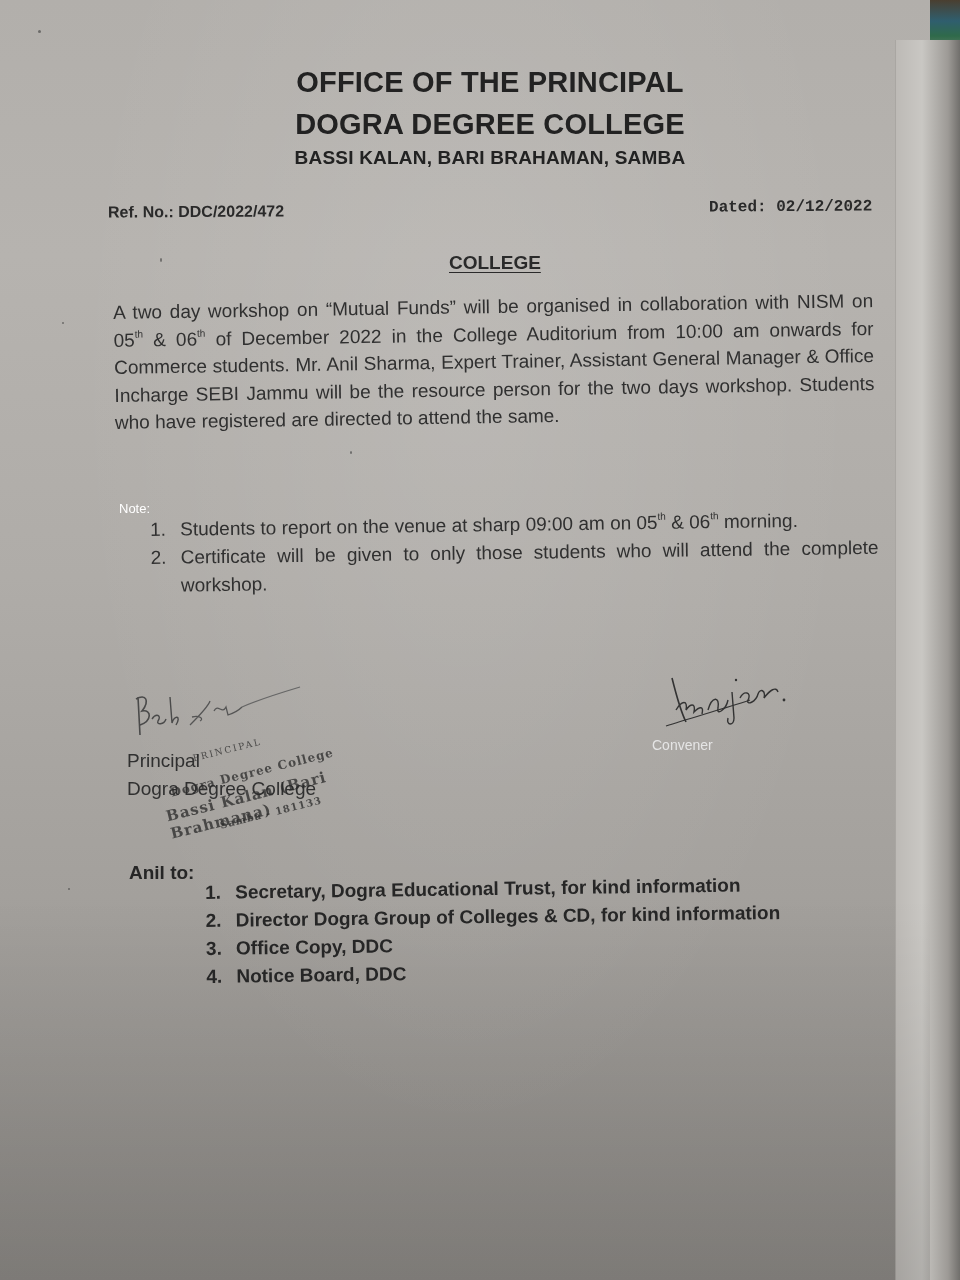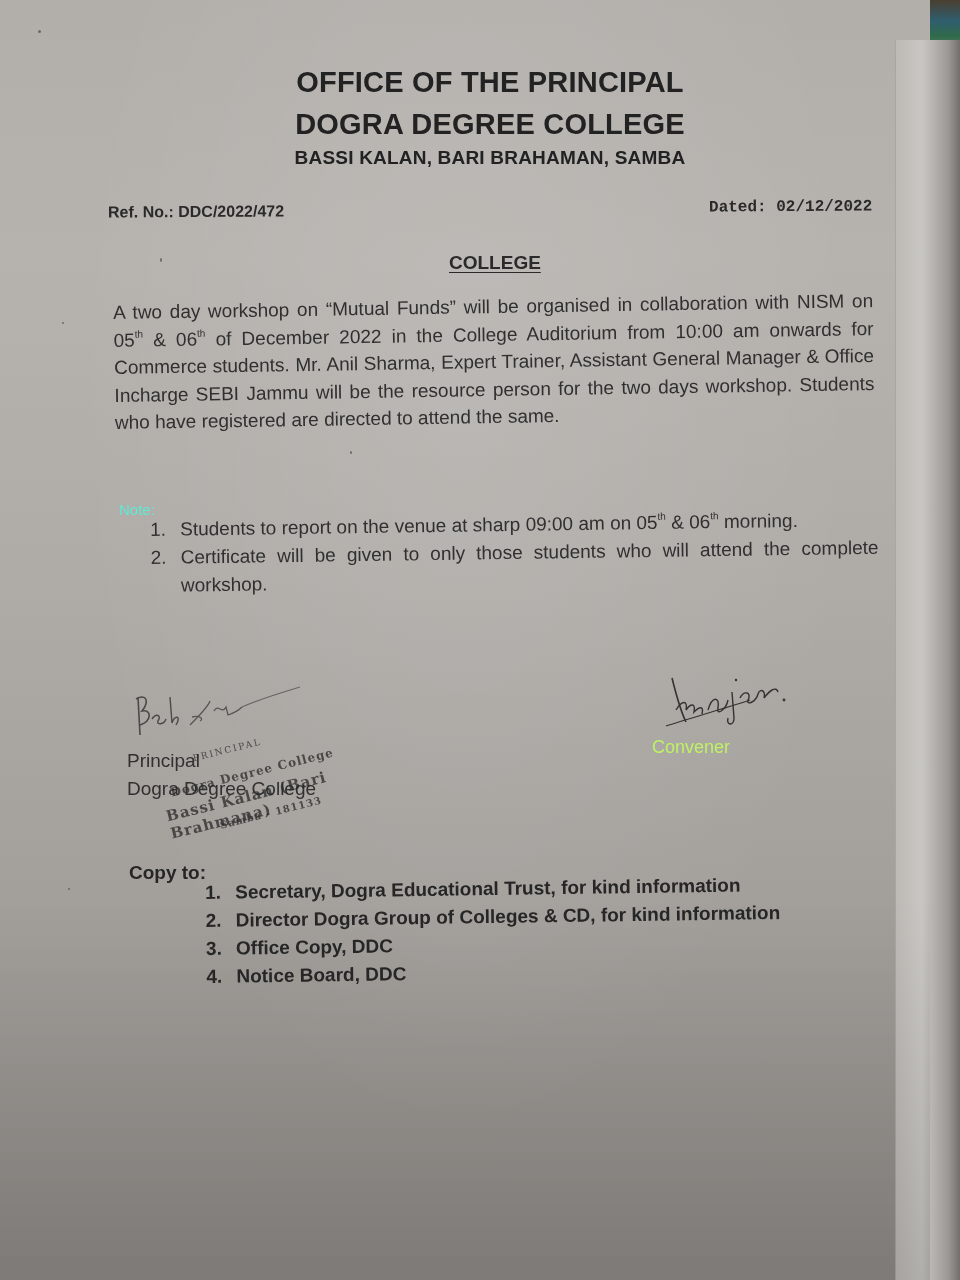--- a/index.html
+++ b/index.html
@@ -42,21 +42,21 @@
       position:absolute; left:449px; top:252px; font-size:19px; font-weight:bold;
       text-decoration:underline; text-underline-offset:3px;
     }
     .body-para {
       position:absolute; left:113px; top:299px; width:760px;
       font-size:19px; line-height:27.5px; text-align:justify;
       transform:rotate(-0.9deg); transform-origin:left top;
       color:#303030;
     }
     .body-para sup { font-size:10px; vertical-align:9px; line-height:0; }
-    .note-label { position:absolute; left:119px; top:501px; font-size:15px; color:#5eead4; }
+    .note-label { position:absolute; left:119px; top:501px; font-size:13px; color:#ffffff; }
     .note-list {
       position:absolute; left:150px; top:516px; width:728px;
       font-size:19px; line-height:28px; color:#303030;
       transform:rotate(-0.8deg); transform-origin:left top;
       margin:0; padding:0; list-style:none;
     }
     .note-list li { display:flex; text-align:justify; }
     .note-list .num { width:30px; flex:0 0 30px; }
     .note-list .txt { flex:1; }
     .note-list sup { font-size:10px; vertical-align:9px; line-height:0; }
@@ -66,21 +66,21 @@
     .college-label { position:absolute; left:127px; top:778px; font-size:19px; color:#303030; }
     .stamp {
       position:absolute; left:140px; top:752px; width:230px; height:110px;
       transform:rotate(-14deg); transform-origin:left top;
       font-family:"DejaVu Serif", serif; color:rgba(40,40,40,0.75);
     }
     .stamp .s1 { position:absolute; left:50px; top:14px; font-size:9px; letter-spacing:2px; }
     .stamp .s2 { position:absolute; left:20px; top:40px; font-size:12px; letter-spacing:1px; font-weight:bold; }
     .stamp .s3 { position:absolute; left:10px; top:60px; font-size:15px; font-weight:bold; letter-spacing:1px; }
     .stamp .s4 { position:absolute; left:60px; top:85px; font-size:10px; letter-spacing:1px; font-weight:bold; }
-    .convener-label { position:absolute; left:652px; top:737px; font-size:18px; color:#bef264; }
+    .convener-label { position:absolute; left:652px; top:737px; font-size:14px; color:#e5e5e5; }
     .copy-label { position:absolute; left:129px; top:862px; font-size:19px; font-weight:bold; color:#262626; }
     .copy-list {
       position:absolute; left:205px; top:879px; width:640px;
       font-size:19px; line-height:28px; font-weight:bold; color:#262626;
       transform:rotate(-0.8deg); transform-origin:left top;
       margin:0; padding:0; list-style:none;
     }
     .copy-list li { display:flex; }
     .copy-list .num { width:30px; flex:0 0 30px; }
     .specks span { position:absolute; width:3px; height:3px; border-radius:50%; background:rgba(60,60,60,0.6); }
@@ -141,21 +141,21 @@
     <path d="M6 56 C30 48 60 40 90 30" fill="none" stroke="#333" stroke-width="1.2"></path>
     <path d="M16 40 C22 30 28 30 26 40 C30 34 36 32 34 42 C40 36 44 36 42 44" fill="none" stroke="#333" stroke-width="1.4"></path>
     <path d="M48 40 C52 26 60 26 58 38 C56 46 66 40 68 30" fill="none" stroke="#333" stroke-width="1.4"></path>
     <path d="M72 22 L74 48 C74 56 66 56 68 48" fill="none" stroke="#333" stroke-width="1.4"></path>
     <path d="M80 28 C84 20 92 22 88 30 C86 36 96 32 98 24 C100 18 106 20 104 28 C110 20 116 16 118 22" fill="none" stroke="#333" stroke-width="1.4"></path>
     <circle cx="124" cy="30" r="1.4" fill="#333"></circle>
     <circle cx="76" cy="10" r="1.2" fill="#333"></circle>
   </svg>
   <div class="convener-label">Convener</div>
 
-  <div class="copy-label">Copy to:</div>
+  <div class="copy-label">Anil to:</div>
   <ol class="copy-list">
     <li>
       <span class="num">1.</span>
       <span>Secretary, Dogra Educational Trust, for kind information</span>
     </li>
     <li>
       <span class="num">2.</span>
       <span>Director Dogra Group of Colleges &amp; CD, for kind information</span>
     </li>
     <li>

